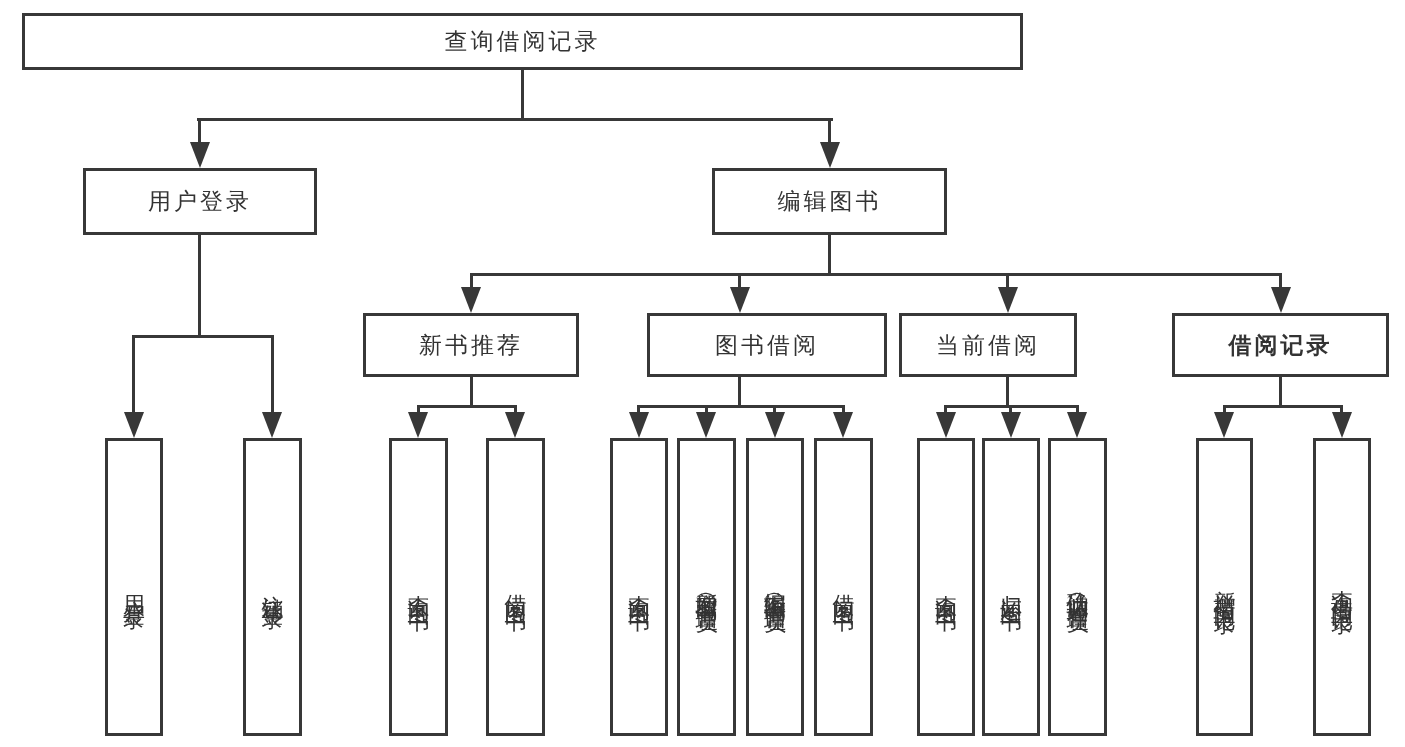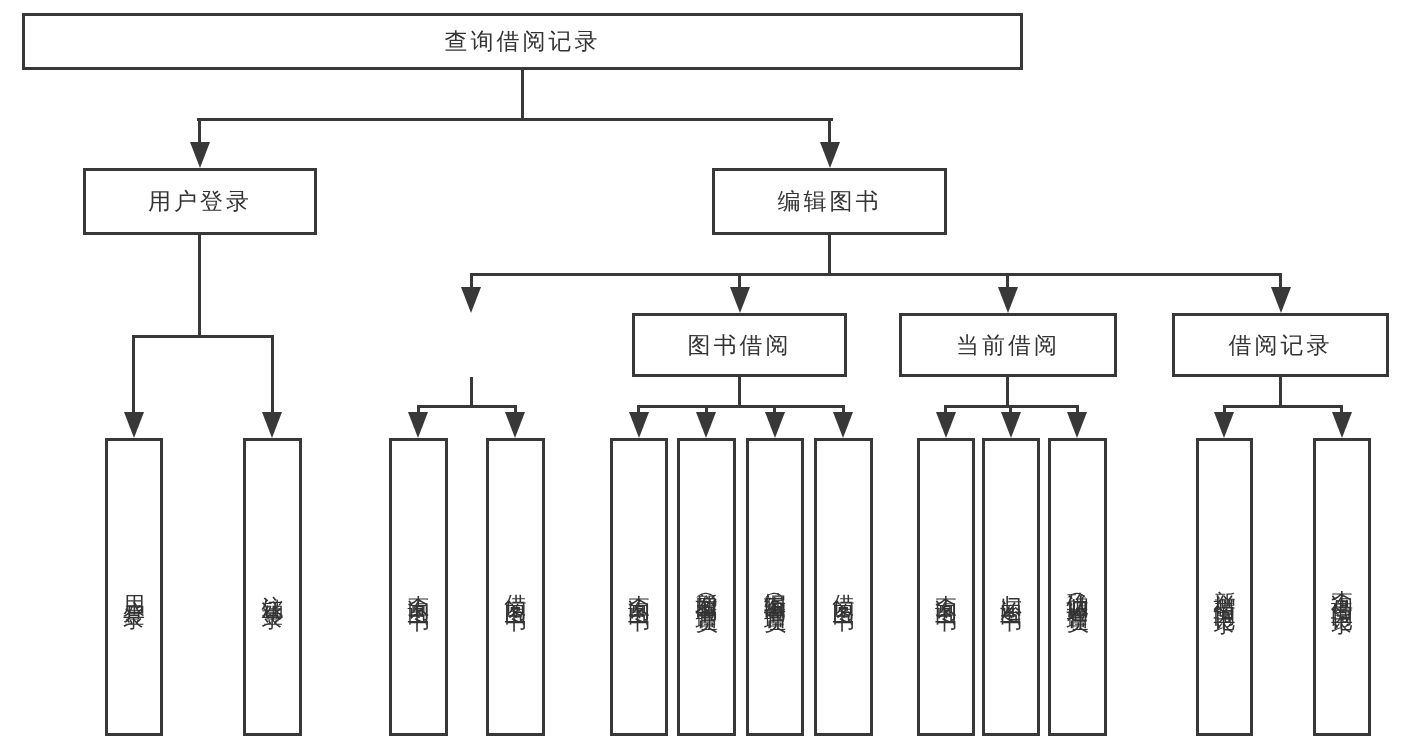--- a/index.html
+++ b/index.html
@@ -74,23 +74,24 @@
 </head>
 <body>
 
 <div class="canvas">
 
   <div class="node" style="left:22px; top:13px; width:1001px; height:57px;">查询借阅记录</div>
 
   <div class="node" style="left:83px; top:168px; width:234px; height:67px;">用户登录</div>
   <div class="node" style="left:712px; top:168px; width:235px; height:67px;">编辑图书</div>
 
-  <div class="node" style="left:632px; top:313px; width:215px; height:64px;">图书借阅</div>
-  <div class="node" style="left:899px; top:313px; width:218px; height:64px;">当前借阅</div>
-  <div class="node" style="left:1172px; top:313px; width:217px; height:64px;">借阅记录</div>
+  <div class="node" style="left:363px; top:313px; width:216px; height:64px;">新书推荐</div>
+  <div class="node" style="left:647px; top:313px; width:240px; height:64px;">图书借阅</div>
+  <div class="node" style="left:899px; top:313px; width:178px; height:64px;">当前借阅</div>
+  <div class="node" style="left:1172px; top:313px; width:217px; height:64px;font-weight:bold;">借阅记录</div>
 
   <div class="leaf" style="left:105px; width:58px;">用户登录</div>
   <div class="leaf" style="left:243px; width:59px;">注销登录</div>
 
   <div class="leaf" style="left:389px; width:59px;">查询图书</div>
   <div class="leaf" style="left:486px; width:59px;">借阅图书</div>
 
   <div class="leaf" style="left:610px; width:58px;">查询图书</div>
   <div class="leaf" style="left:677px; width:59px; letter-spacing:3px;">新增图书（管理员）</div>
   <div class="leaf" style="left:746px; width:58px; letter-spacing:3px;">编辑图书（管理员）</div>

